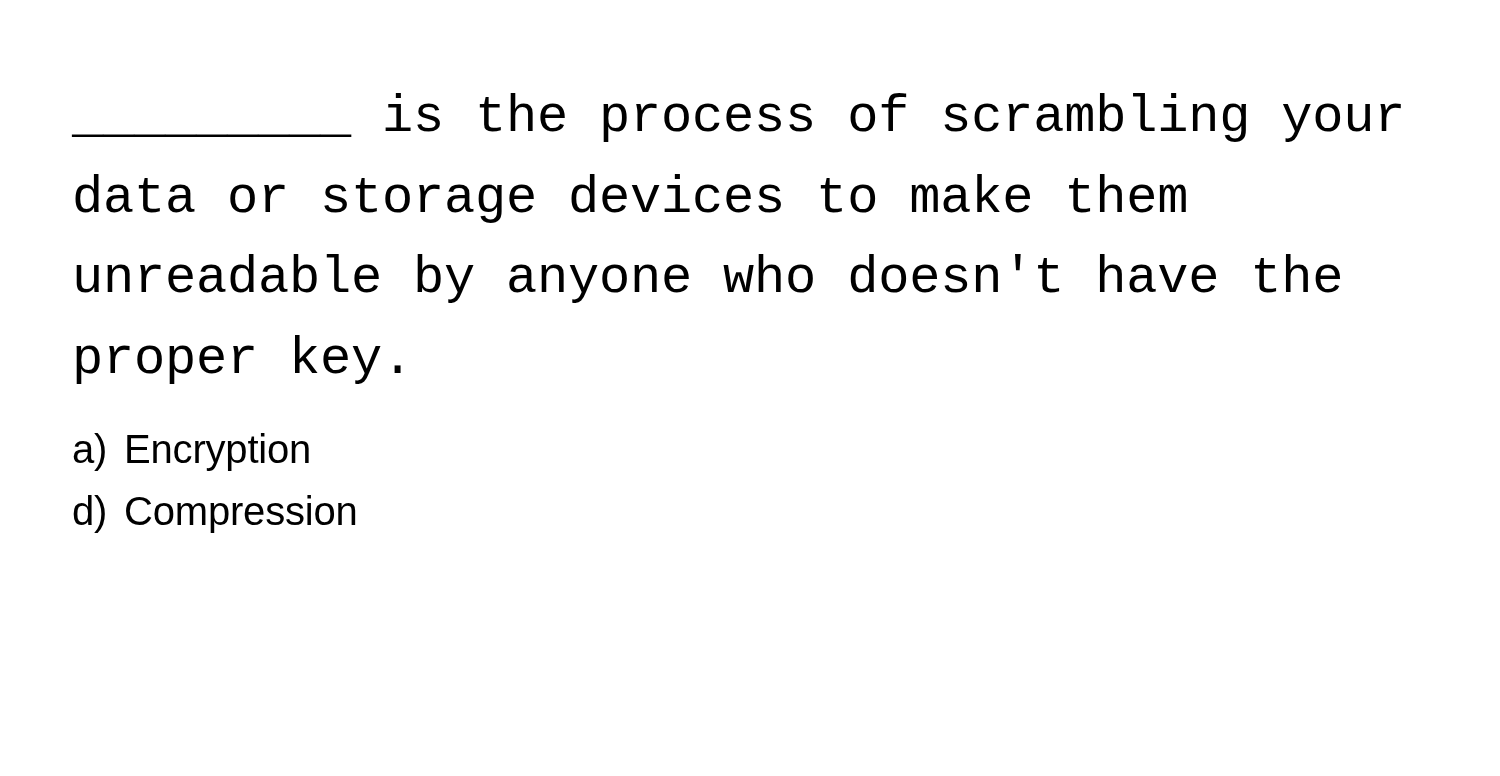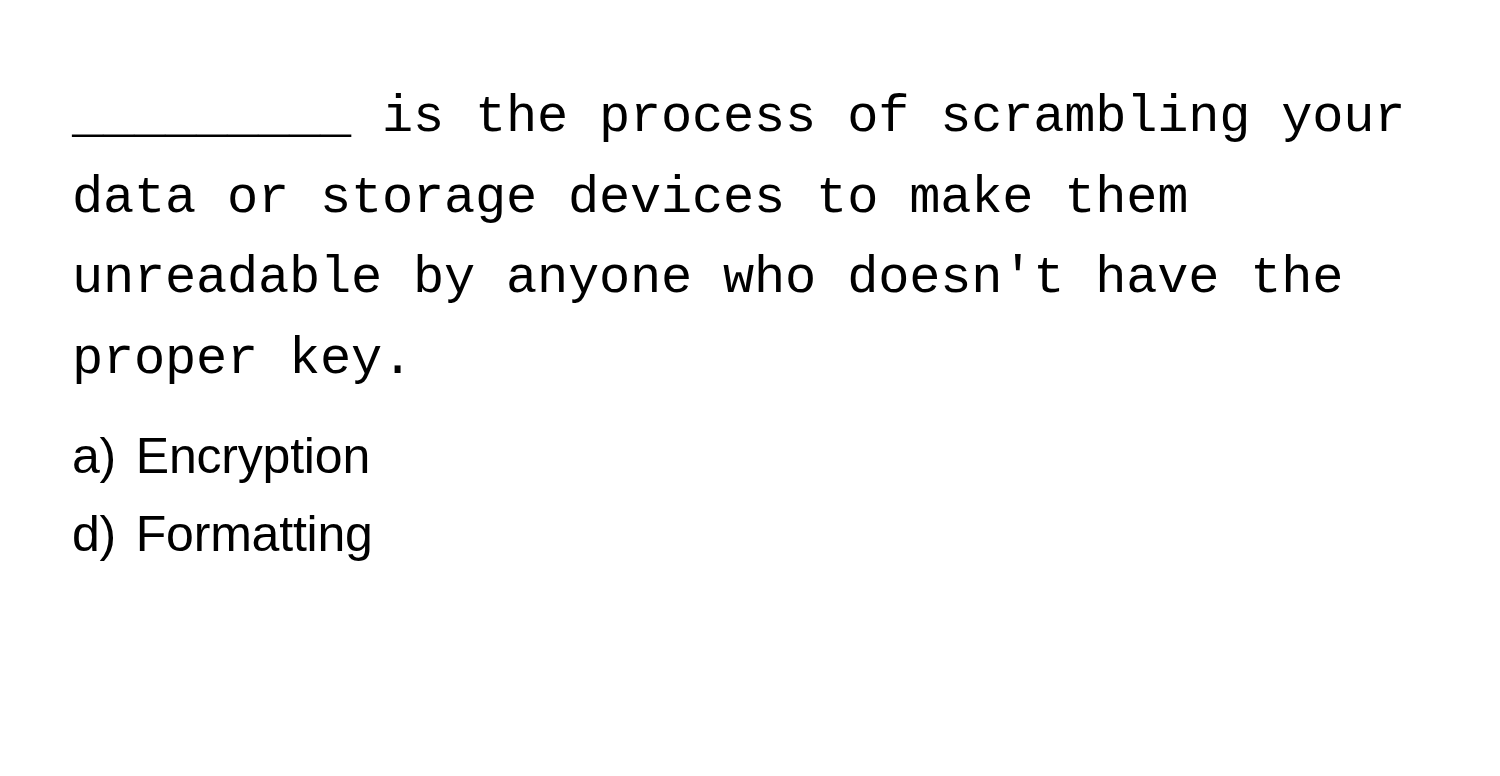--- a/index.html
+++ b/index.html
@@ -19,21 +19,21 @@
       font-size: 52px;
       line-height: 1.55;
       font-weight: 400;
       letter-spacing: -0.2px;
       font-family: Liberation Mono, monospace;
     }
     .options {
       margin-top: 18px;
     }
     .option {
-      font-size: 50px;
+      font-size: 40px;
       line-height: 1.55;
       font-weight: 400;
       letter-spacing: -0.2px;
     }
     .option-label {
       display: inline;
     }
     .option-text {
       display: inline;
       margin-left: 6px;
@@ -44,15 +44,15 @@
 
 <div class="question-text">_________ is the process of scrambling your data or storage devices to make them unreadable by anyone who doesn't have the proper key.</div>
 
 <div class="options">
   <div class="option">
     <span class="option-label">a)</span>
     <span class="option-text">Encryption</span>
   </div>
   <div class="option">
     <span class="option-label">d)</span>
-    <span class="option-text">Formatting</span>
+    <span class="option-text">Compression</span>
   </div>
 </div>
 
 </body></html>

